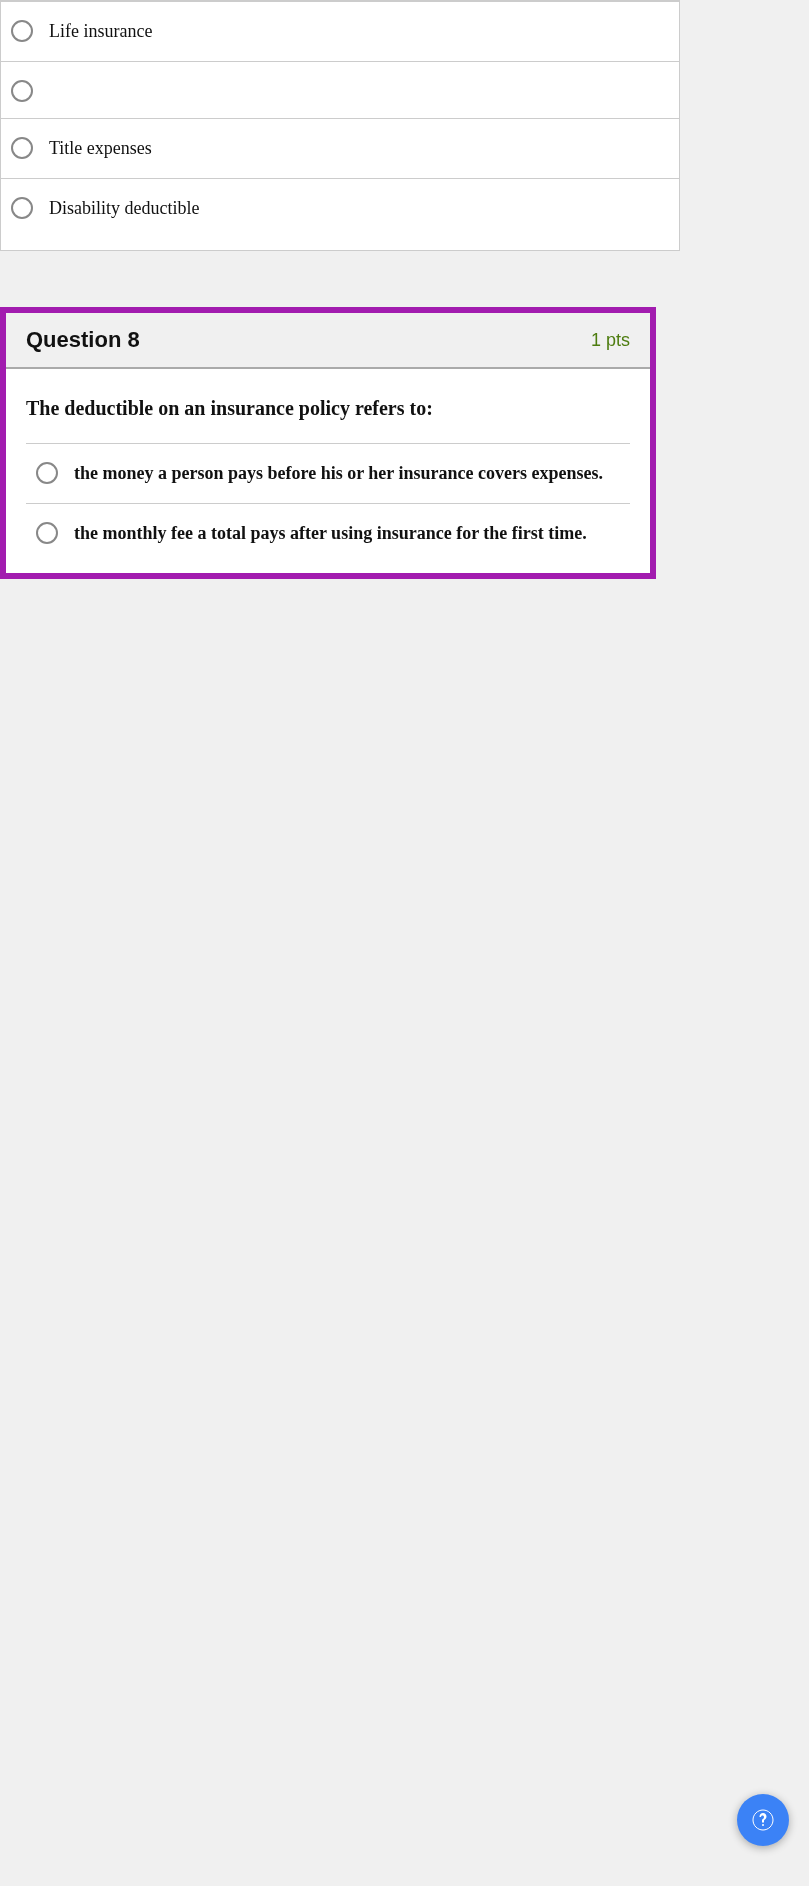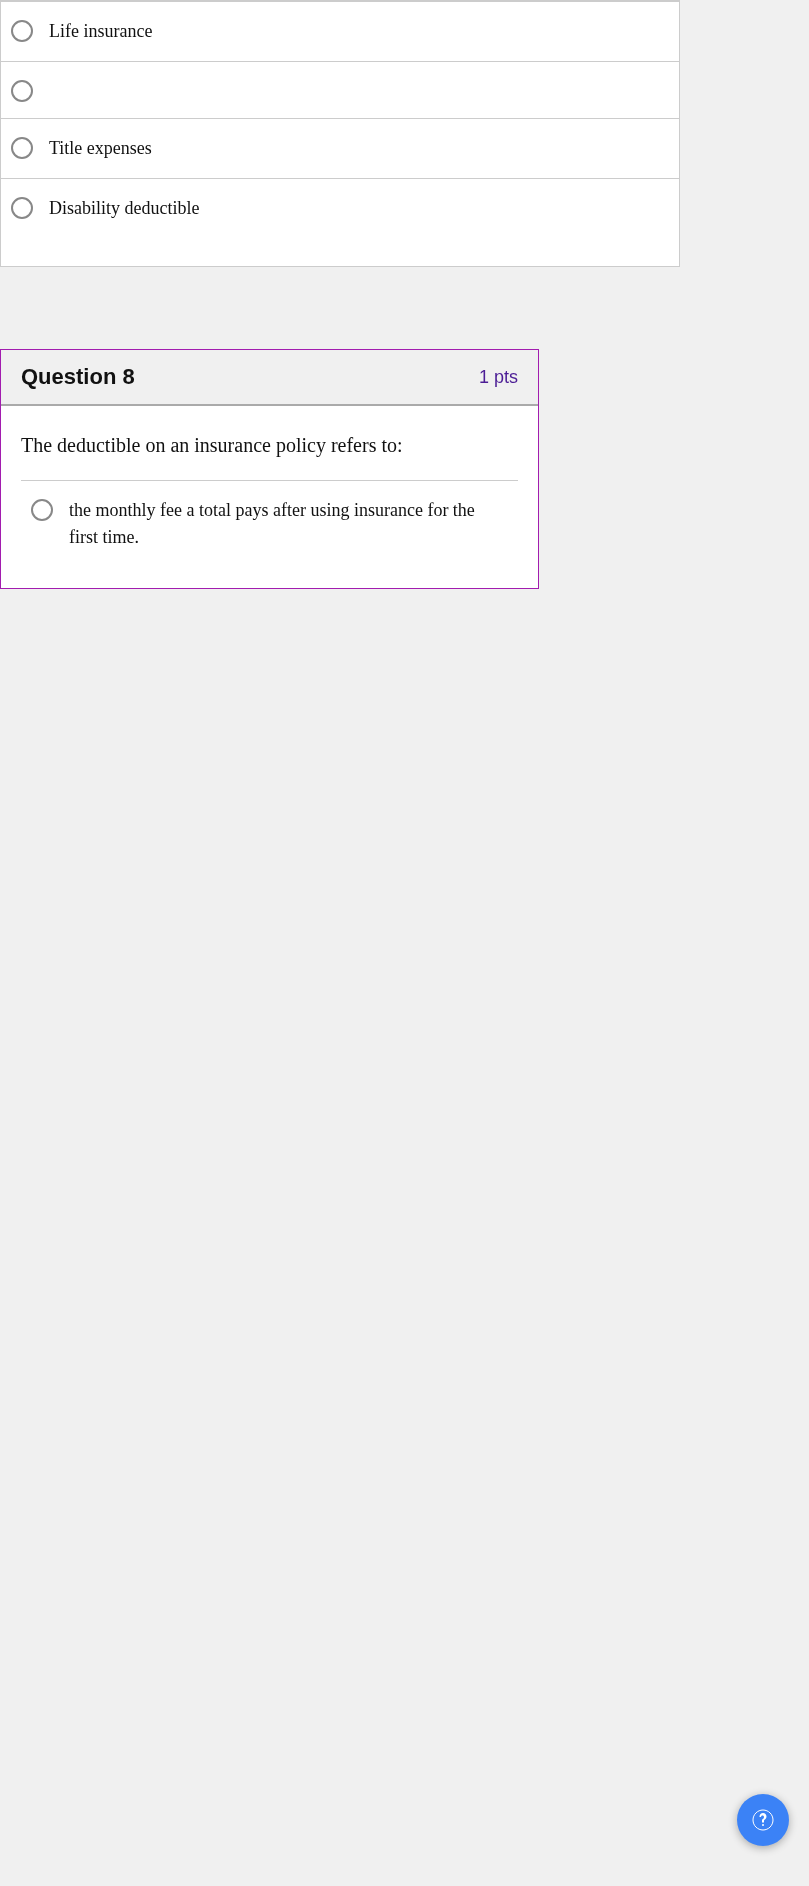--- a/index.html
+++ b/index.html
@@ -16,23 +16,23 @@
     }
 
     .page-container {
       width: 809px;
       background: #f0f0f0;
       padding: 0;
     }
 
     .question-card {
       background: #ffffff;
-      border: 1px solid #a21caf;
+      border: 6px solid #a21caf;
       margin-bottom: 30px;
-      width: 539px;
+      width: 656px;
     }
 
     .question-header {
       background: #f0f0f0;
       border-bottom: 2px solid #aaaaaa;
       padding: 14px 20px;
       display: flex;
       justify-content: space-between;
       align-items: center;
     }
@@ -40,25 +40,26 @@
     .question-title {
       font-size: 22px;
       font-weight: bold;
       font-family: Arial, sans-serif;
       color: #111;
     }
 
     .question-points {
       font-size: 18px;
       font-family: Arial, sans-serif;
-      color: #4c1d95;
+      color: #4d7c0f;
     }
 
     .question-body {
-      padding: 24px 20px 21px 20px;
+      padding: 24px 20px 10px 20px;
+      font-weight: bold;
     }
 
     .question-text {
       font-size: 20px;
       line-height: 1.5;
       color: #111;
       margin-bottom: 20px;
     }
 
     .options-list {
@@ -97,23 +98,23 @@
     }
 
     .spacer {
       height: 40px;
     }
 
     
     .question-card-continuation {
       background: #ffffff;
       border: 1px solid #cccccc;
-      margin-bottom: 42px;
+      margin-bottom: 16px;
       width: 680px;
-      padding-bottom: 28px;
+      padding-bottom: 12px;
     }
   </style>
 </head>
 <body>
 
 <div class="page-container">
 
   <div class="question-card-continuation">
     <ul class="options-list">
       <li class="option-item">
@@ -139,20 +140,24 @@
   <div class="question-card">
     <div class="question-header">
       <span class="question-title">Question 8</span>
       <span class="question-points">1 pts</span>
     </div>
     <div class="question-body">
       <p class="question-text">The deductible on an insurance policy refers to:</p>
       <ul class="options-list">
         <li class="option-item">
           <div class="radio-circle"></div>
+          <span class="option-text">the money a person pays before his or her insurance covers expenses.</span>
+        </li>
+        <li class="option-item">
+          <div class="radio-circle"></div>
           <span class="option-text">the monthly fee a total pays after using insurance for the first time.</span>
         </li>
       </ul>
     </div>
   </div>
 
 </div>
 
 <div style="position: fixed; bottom: 40px; right: 20px; width: 52px; height: 52px; border-radius: 50%; background: #3b82f6; display: flex; align-items: center; justify-content: center; cursor: pointer; box-shadow: 0 2px 8px rgba(0,0,0,0.3);">
   <svg width="28" height="28" viewBox="0 0 28 28" fill="none">

